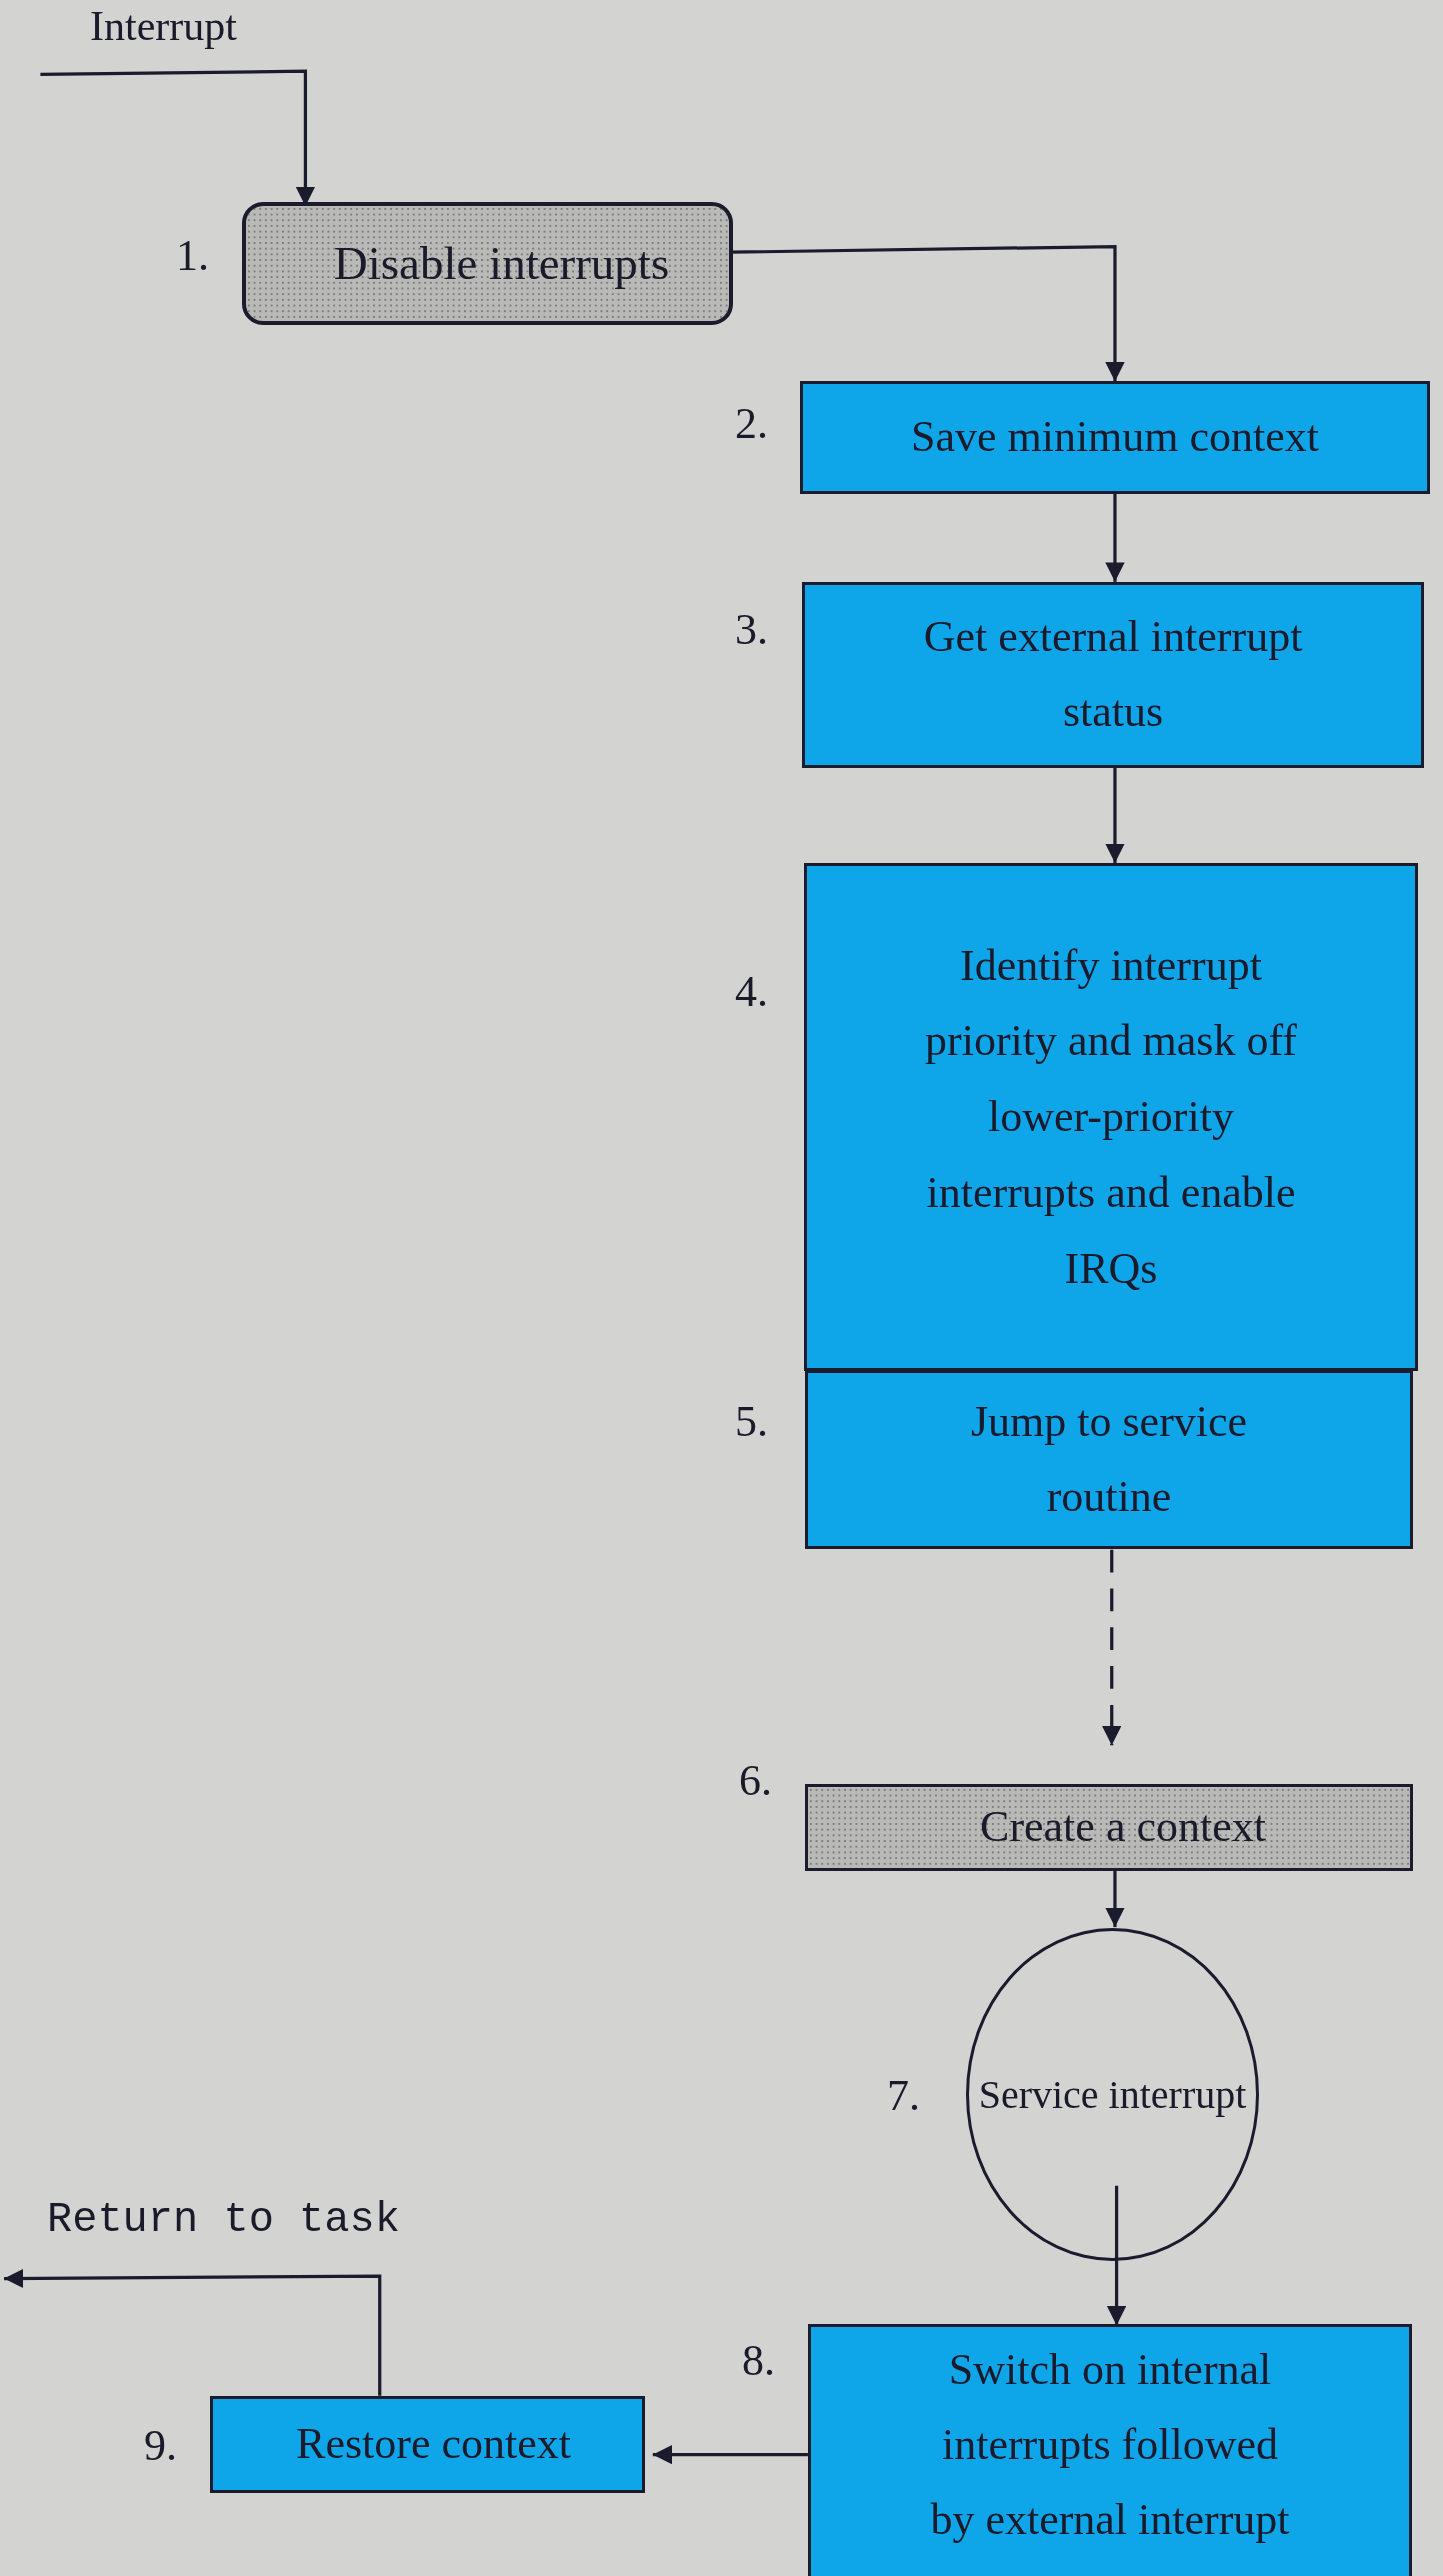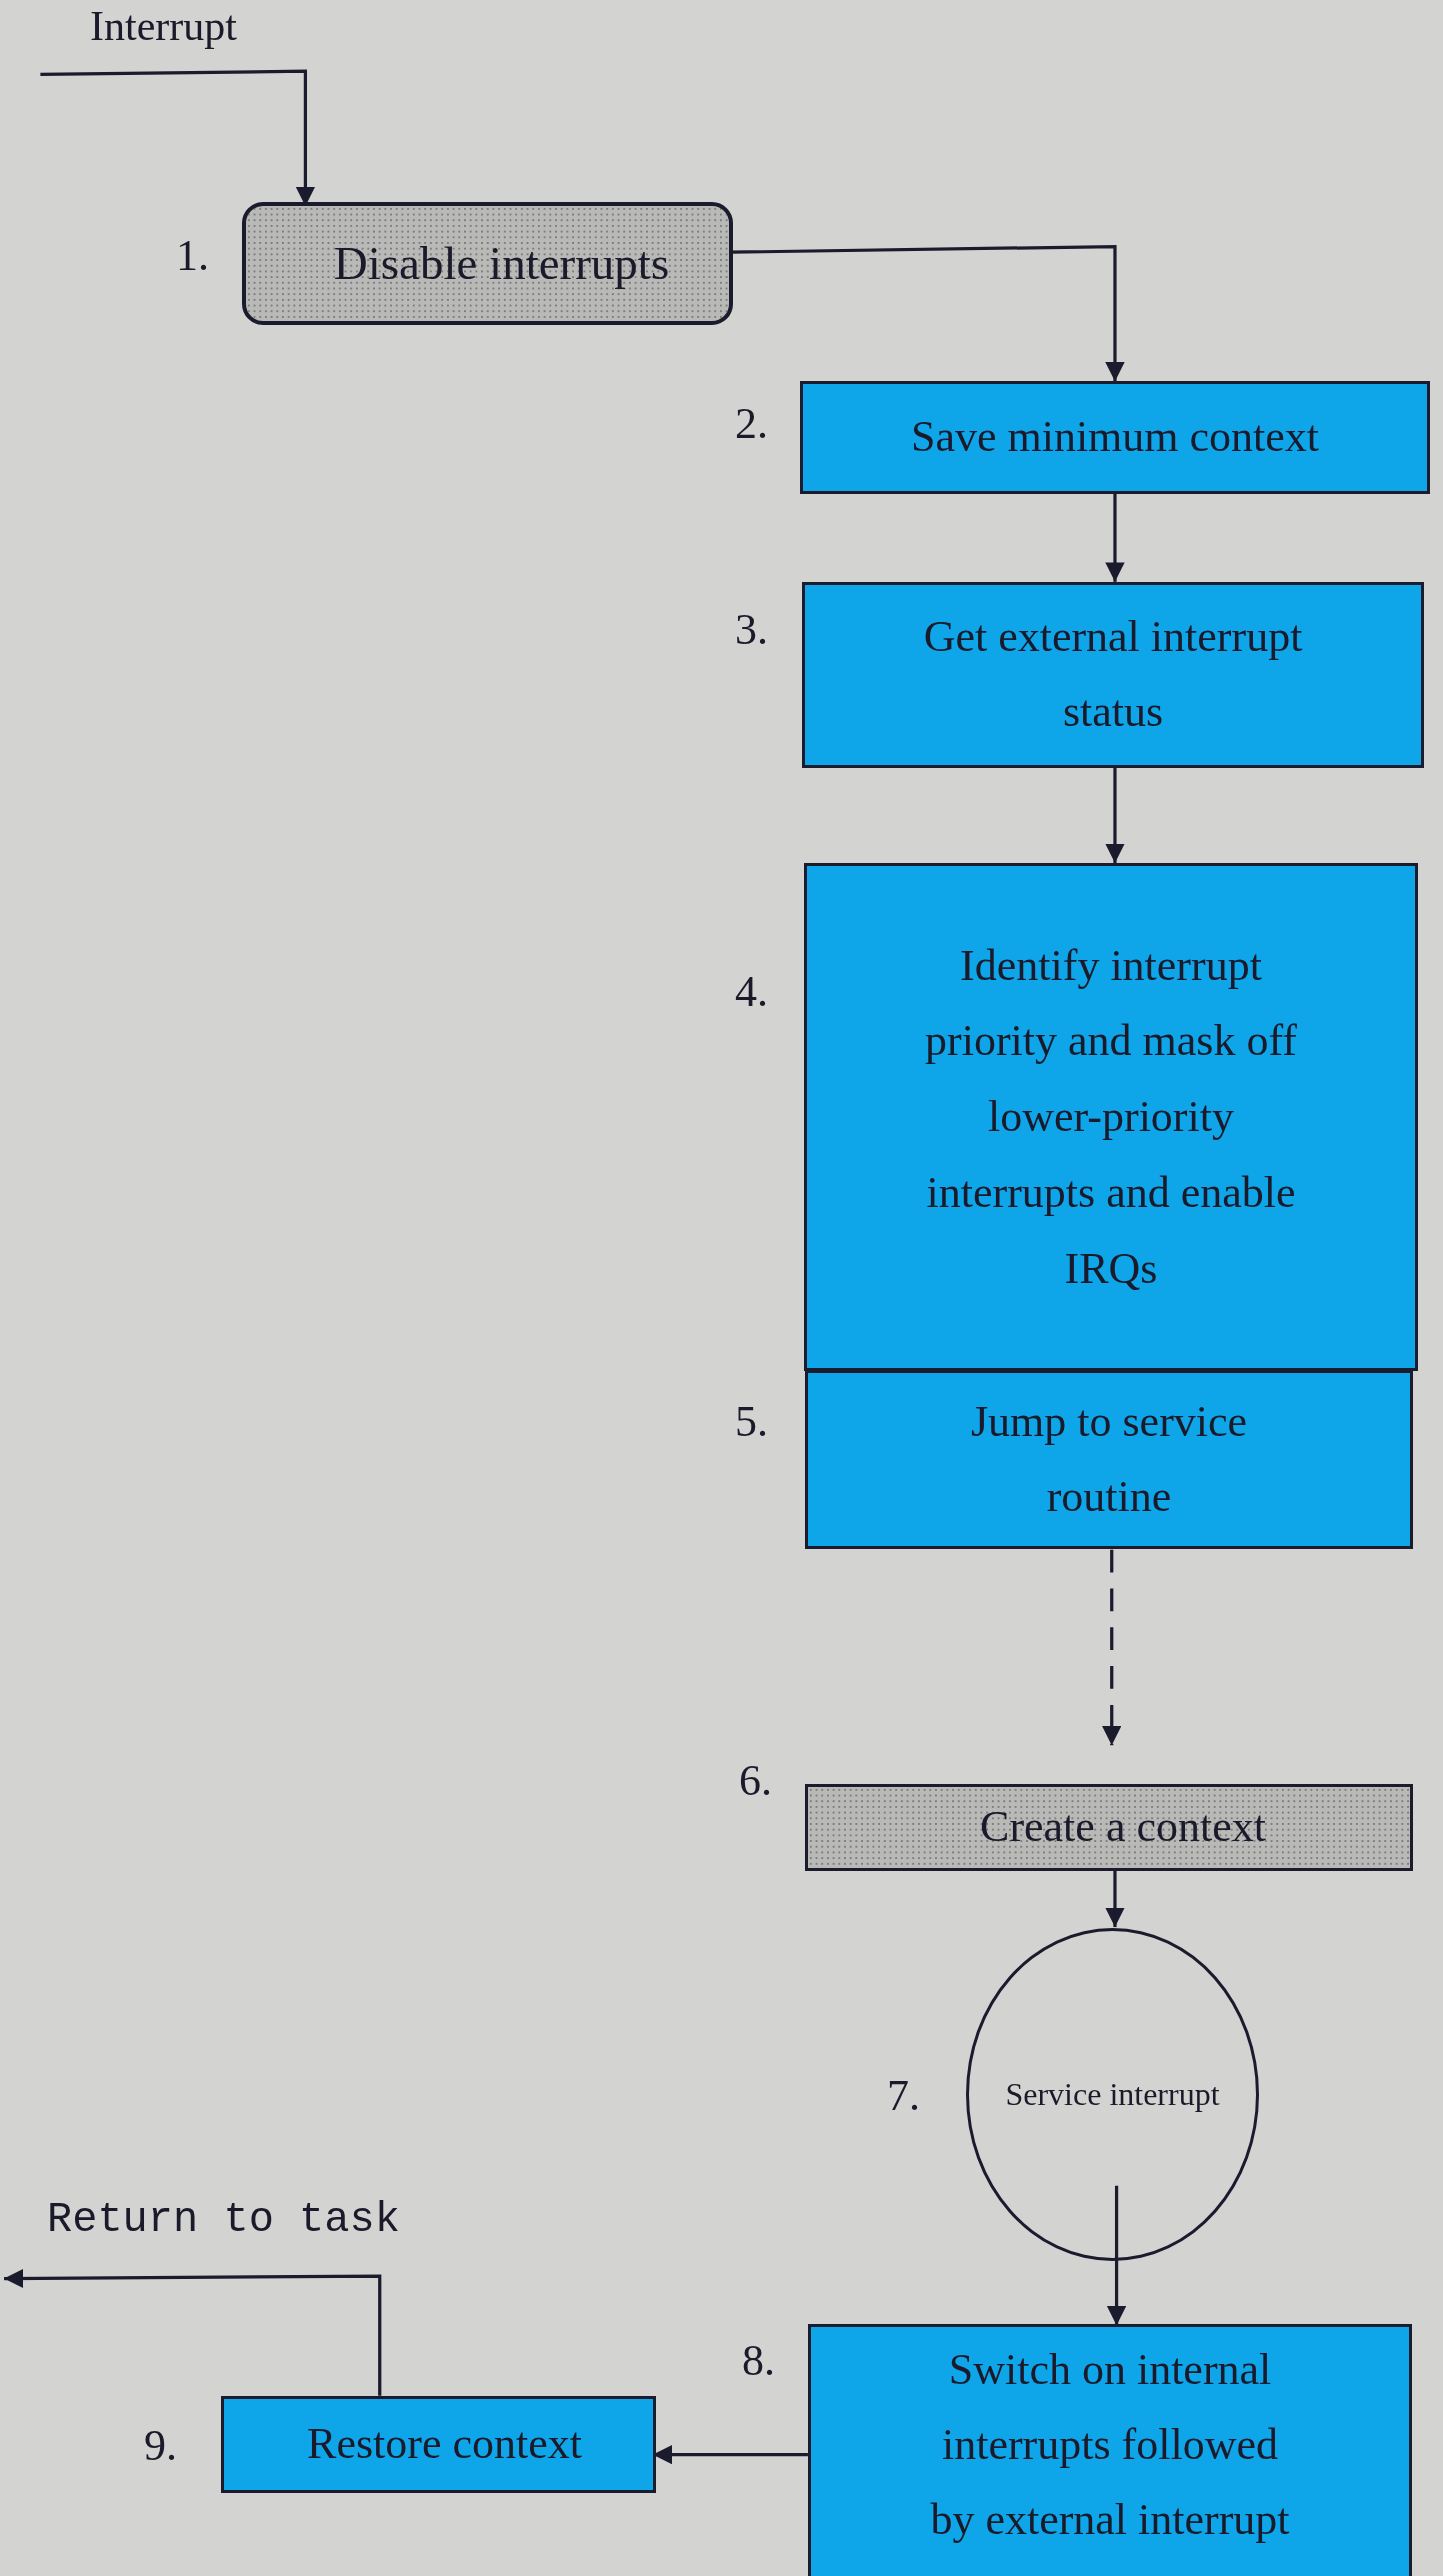--- a/index.html
+++ b/index.html
@@ -27,21 +27,21 @@
       background-color: #b9b9b7;
       background-image: radial-gradient(#7d7d7d 1px, transparent 1.3px);
       background-size: 5.7px 5.7px;
       padding-left: 28px;
     }
     .rounded { border-radius: 21px; border-width: 4px; }
     .circle {
       position: absolute; box-sizing: border-box;
       border: 3.2px solid #1b1b2e; border-radius: 50%;
       display: flex; align-items: center; justify-content: center;
-      text-align: center; font-size: 32px; line-height: 1.7;
+      text-align: center; font-size: 40px; line-height: 1.7;
     }
   </style>
 </head>
 <body>
 
 <svg class="wires" width="1443" height="2576" viewBox="0 0 1786 3188">
   <defs>
     <marker id="ah" markerWidth="10" markerHeight="12" refX="9" refY="6" orient="auto" markerUnits="userSpaceOnUse" viewBox="0 0 10 12">
       <path d="M0,0 L10,6 L0,12 Z" fill="#1b1b2e"></path>
     </marker>
@@ -129,16 +129,16 @@
 <div class="num" style="left:742px; top:2335px;">8.</div>
 <div class="box" style="left:808px; top:2324px; width:604px; height:267px;">
   <div style="margin-top:-24px;">
     <span>Switch on internal</span>
     <span>interrupts followed</span>
     <span>by external interrupt</span>
   </div>
 </div>
 
 <div class="num" style="left:144px; top:2420px;">9.</div>
-<div class="box" style="left:221px; top:2396px; width:435px; height:97px;padding-left:12px;">
+<div class="box" style="left:210px; top:2396px; width:435px; height:97px;padding-left:12px;">
   <span>Restore context</span>
 </div>
 
 
 </body></html>

